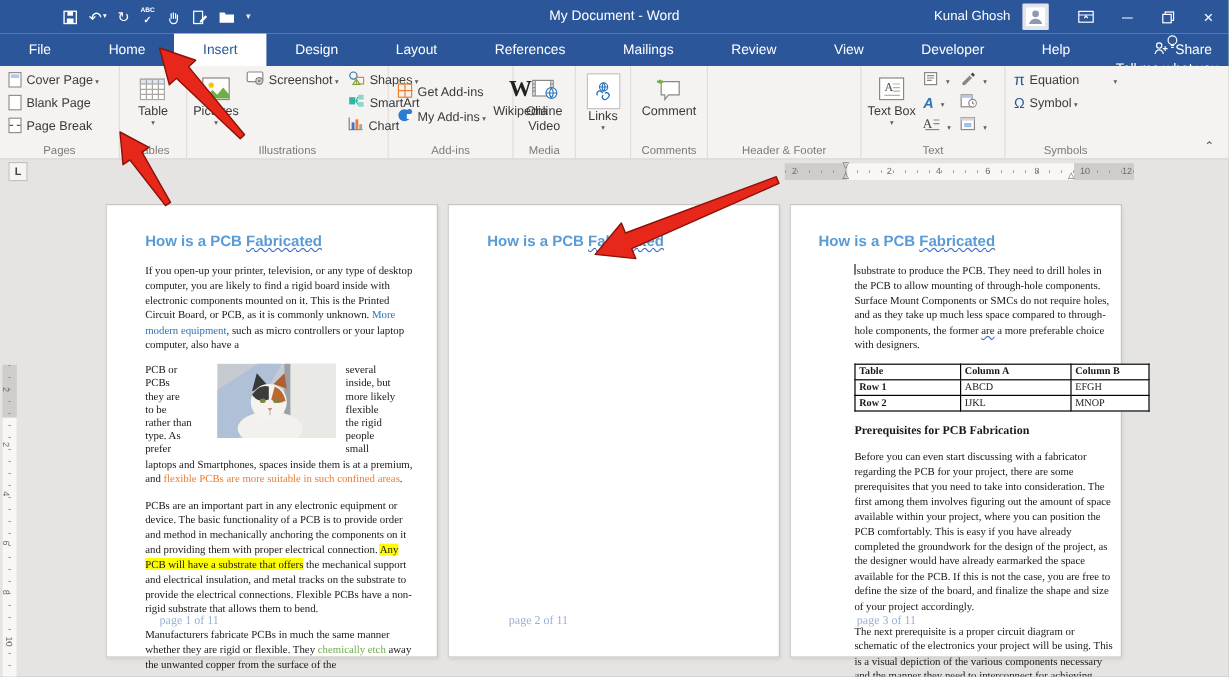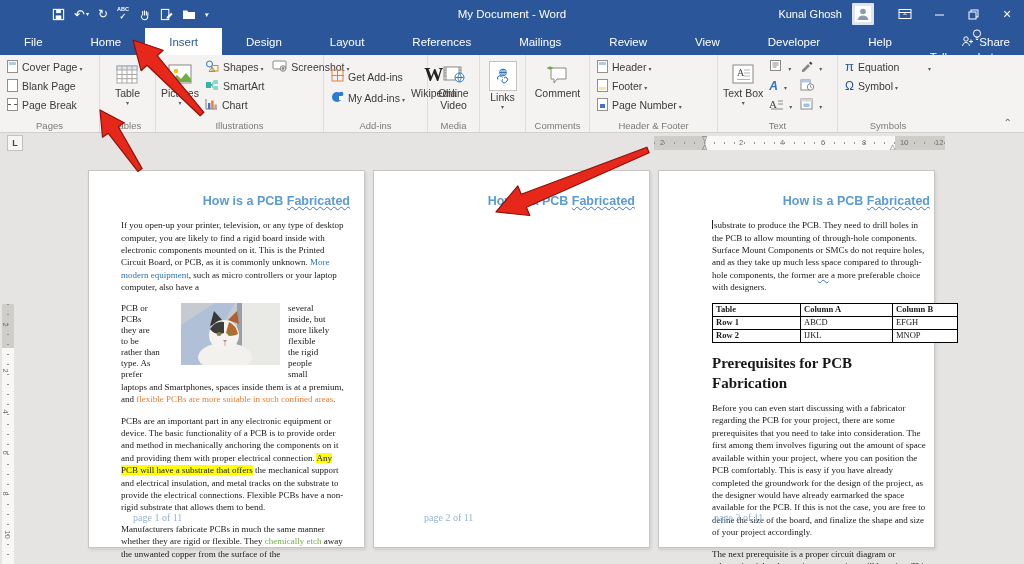--- a/index.html
+++ b/index.html
@@ -55,38 +55,38 @@
   .vruler .white{position:absolute;top:44px;left:0;width:12px;height:324px;background:#f8f7f6;}
   .vruler .ticks{position:absolute;top:0;bottom:0;left:5px;width:2px;background:repeating-linear-gradient(#98968f 0 1px,transparent 1px 10px);}
   .vnum{position:absolute;left:1px;font-size:7.5px;color:#6e6c68;transform:rotate(90deg);}
   
   .docarea{position:absolute;top:152px;left:0;width:1024px;height:412px;background:#e5e4e2;}
   .page{position:absolute;top:18px;width:277px;height:378px;background:#fff;border:1px solid #c7c6c4;box-shadow:1px 2px 3px rgba(0,0,0,.10);box-sizing:border-box;}
   .page .inner{position:relative;height:100%;box-sizing:border-box;font-family:"Liberation Serif",serif;font-size:9px;line-height:1.38;color:#181818;}
   .pg1 .inner{padding:18px 14px 20px 32px;}
   .pg2 .inner{padding:18px 14px 20px 32px;}
   .pg3 .inner{padding:18px 4px 20px 53px;}
-  .doc-title{font-family:"Liberation Sans",sans-serif;font-size:12.5px;font-weight:bold;color:#5b9bd5;text-align:right;margin:4px 0 9px 0;}
+  .doc-title{font-family:"Liberation Sans",sans-serif;font-size:12.5px;font-weight:bold;color:#5b9bd5;text-align:left;margin:4px 0 9px 0;}
   .wavy{text-decoration-line:underline;text-decoration-style:wavy;text-decoration-color:#4472c4;text-decoration-thickness:1px;}
   .para{margin:0 0 9px 0;max-width:232px;}
   .c-blue{color:#2e74b5;}
   .c-orange{color:#ed7d31;}
   .c-green{color:#70ad47;}
   .hl-yellow{background:#ffff00;}
   .wrapline{display:flex;gap:8px;margin:0 0 1px 0;}
   .wcol{font-size:9px;line-height:11px;}
   .wcol.left{width:52px;flex:none;}
   .wcol.right{flex:1;}
   .catimg{flex:none;display:block;}
   .pg-footer{position:absolute;bottom:22px;font-size:10px;color:#95b3d7;font-family:"Liberation Serif",serif;}
   .text-caret{display:inline-block;width:1px;height:9px;background:#222;vertical-align:-1px;margin-right:1px;}
   .doc-table{border-collapse:collapse;table-layout:fixed;width:245px;margin:2px 0 10px 0;background:#fff;font-family:"Liberation Serif",serif;}
   .doc-table th,.doc-table td{border:1px solid #000;font-size:8.5px;padding:0 3px;height:12px;text-align:left;white-space:nowrap;overflow:hidden;font-weight:normal;}
   .doc-table th{font-weight:bold;}
-  .doc-h2{font-weight:bold;font-size:15px;margin:2px 0 8px 0;font-family:Liberation Serif, serif;}
+  .doc-h2{font-weight:bold;font-size:10px;margin:2px 0 8px 0;font-family:Liberation Serif, serif;}
   
   .overlay{position:absolute;top:0;left:0;width:1024px;height:564px;pointer-events:none;z-index:50;}
 </style>
 </head>
 <body>
 
 <div id="app">
 
   <div class="titlebar">
     <div class="qat">
@@ -235,20 +235,32 @@
                 <circle cx="8" cy="7" r="2.2" fill="#ffc000"></circle>
                 <path d="M2 18l7-7 4 4 5-6 5 6v3z" fill="#70ad47"></path>
               </svg>
           </span>
           <span>Pictures</span>
             <span class="bdd">▾</span>
         </div>
         <div class="vcol">
           <div class="sbtn">
             <span class="icon">
+              <svg width="15" height="12" viewBox="0 0 15 12">
+                  <rect x="1" y="1" width="13" height="8" rx="1" fill="#fff" stroke="#8a8886"></rect>
+                  <circle cx="11" cy="8.5" r="2.8" fill="#d8d6d4" stroke="#8a8886"></circle>
+                  <circle cx="11" cy="8.5" r="1.2" fill="#8a8886"></circle>
+                </svg>
+            </span>
+            <span class="dd">Screenshot</span>
+          </div>
+        </div>
+        <div class="vcol">
+          <div class="sbtn">
+            <span class="icon">
               <svg width="14" height="12" viewBox="0 0 14 12" fill="none">
                   <circle cx="4.5" cy="4" r="3" stroke="#2e75b6"></circle>
                   <rect x="7" y="5.5" width="6" height="5.5" stroke="#ed7d31"></rect>
                   <path d="M4 11.5L7 7l3 4.5z" stroke="#70ad47"></path>
                 </svg>
             </span>
             <span class="dd">Shapes</span>
           </div>
           <div class="sbtn">
             <span class="icon">
@@ -264,32 +276,20 @@
           <div class="sbtn">
             <span class="icon">
               <svg width="13" height="12" viewBox="0 0 13 12">
                   <path d="M1 1v10h11" stroke="#7f7f7f" fill="none"></path>
                   <rect x="3" y="5" width="2.4" height="6" fill="#4472c4"></rect>
                   <rect x="6.2" y="2.5" width="2.4" height="8.5" fill="#ed7d31"></rect>
                   <rect x="9.4" y="6.5" width="2.4" height="4.5" fill="#a5a5a5"></rect>
                 </svg>
             </span>
             <span>Chart</span>
-          </div>
-        </div>
-        <div class="vcol">
-          <div class="sbtn">
-            <span class="icon">
-              <svg width="15" height="12" viewBox="0 0 15 12">
-                  <rect x="1" y="1" width="13" height="8" rx="1" fill="#fff" stroke="#8a8886"></rect>
-                  <circle cx="11" cy="8.5" r="2.8" fill="#d8d6d4" stroke="#8a8886"></circle>
-                  <circle cx="11" cy="8.5" r="1.2" fill="#8a8886"></circle>
-                </svg>
-            </span>
-            <span class="dd">Screenshot</span>
           </div>
         </div>
         <div class="grp-label">Illustrations</div>
       </div>
 
       <div class="grp" style="width:104px;">
         <div class="vcol" style="justify-content:center;gap:2px;">
           <div class="sbtn">
             <span class="icon">
               <svg width="13" height="13" viewBox="0 0 13 13" fill="none" stroke="#ed7d31">
@@ -354,34 +354,20 @@
                 <path d="M5 3h15v11h-9l-3 4v-4H5z" fill="#fff" stroke="#8a8886"></path>
                 <path d="M4 4.5v-3M1.5 3h5" stroke="#70ad47" stroke-width="1.8"></path>
               </svg>
           </span>
           <span>Comment</span>
         </div>
         <div class="grp-label">Comments</div>
       </div>
 
       <div class="grp" style="width:128px;">
-        <div class="vcol">
-          <div class="sbtn">
-              <span class="i-page hdr"></span>
-              <span class="dd">Header</span>
-            </div>
-          <div class="sbtn">
-              <span class="i-page ftr"></span>
-              <span class="dd">Footer</span>
-            </div>
-          <div class="sbtn">
-              <span class="i-page pnum"></span>
-              <span class="dd">Page Number</span>
-            </div>
-        </div>
         <div class="grp-label">Header &amp; Footer</div>
       </div>
 
       <div class="grp" style="width:120px;">
         <div class="bbtn">
           <span class="bicon">
             <svg width="22" height="20" viewBox="0 0 22 20">
                 <rect x="1" y="1" width="20" height="18" fill="#fff" stroke="#8a8886"></rect>
                 <text x="5" y="12" font-size="10" font-family="Liberation Serif,serif" fill="#444">A</text>
                 <path d="M12 6h6M12 9h6M12 12h6M5 15.5h13" stroke="#b5b3b1"></path>

